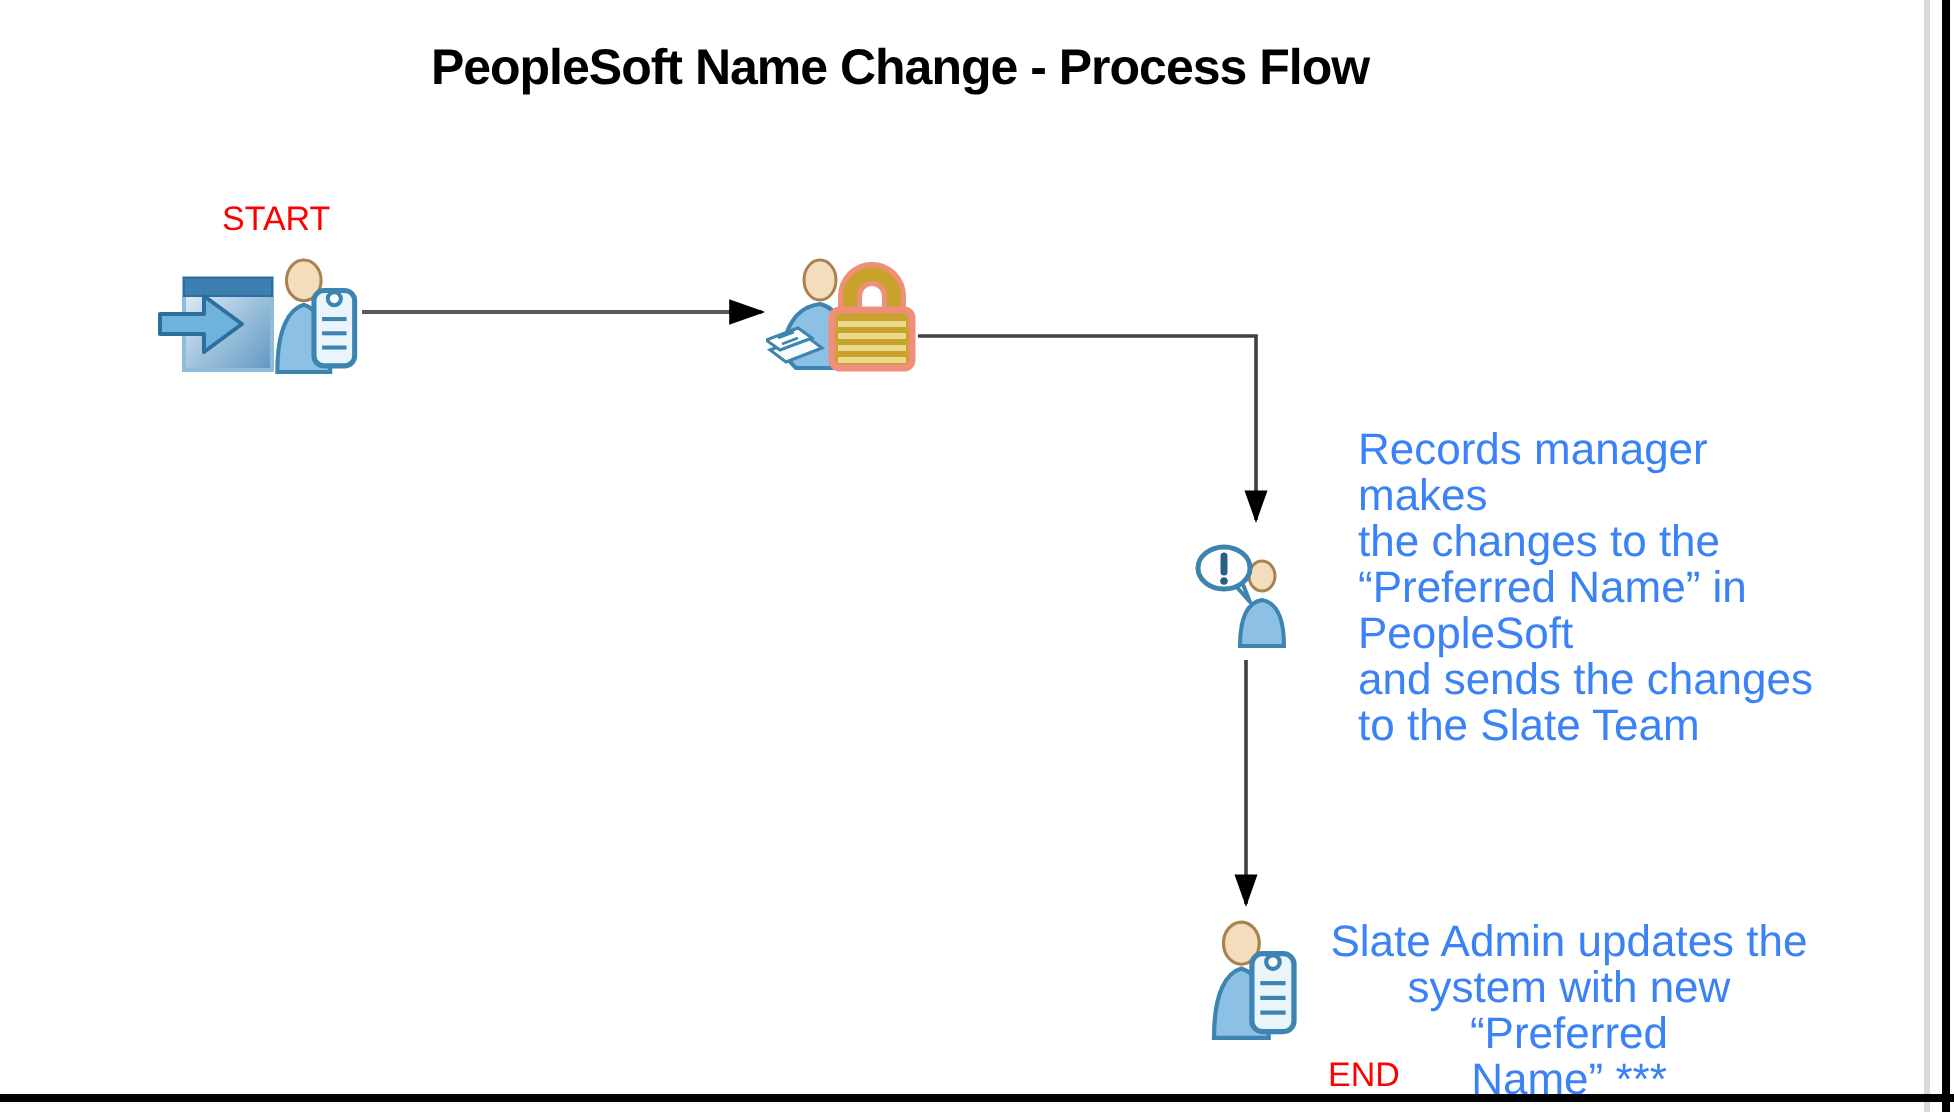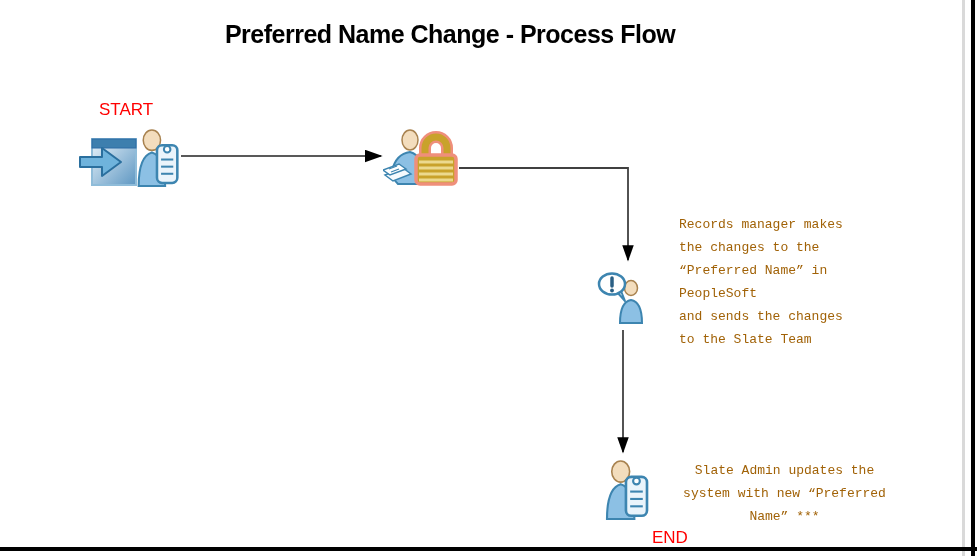--- a/index.html
+++ b/index.html
@@ -4,45 +4,44 @@
 <style>
   html,body{margin:0;padding:0;background:#ffffff;}
   .canvas{
     position:relative;width:977px;height:556px;background:#ffffff;
     font-family:"Liberation Sans",sans-serif;overflow:hidden;
   }
   .title{
     position:absolute;left:0;top:20px;width:900px;text-align:center;
     font-size:25px;font-weight:bold;color:#000000;letter-spacing:-0.5px;
   }
-  .marker{position:absolute;font-size:17px;color:#ff0000;}
+  .marker{position:absolute;font-size:17px;color:#ff0000;margin-left:12px;}
   .start{left:99px;top:100px;}
   .end{left:652px;top:528px;width:265px;}
   .textblock{
-    position:absolute;font-size:13px;line-height:23px;color:#a16207;
+    position:absolute;font-size:22px;line-height:23px;color:#3b82f6;
     white-space:pre-line;
-    font-family:Liberation Mono, monospace;
   }
   .tb1{left:11px;top:236px;width:285px;}
   .tb2{left:310px;top:236px;width:285px;}
   .tb3{left:679px;top:213px;width:235px;}
   .tb4{left:652px;top:459px;width:265px;text-align:center;}
   .icon{position:absolute;}
   .connectors{position:absolute;left:0;top:0;}
   .border-line{position:absolute;}
   .gray-v{left:962px;top:0;width:3px;height:556px;background:#d9d9d9;}
   .black-v{left:971px;top:0;width:4px;height:556px;background:#000000;}
   .black-h{left:0;top:547px;width:977px;height:4px;background:#000000;}
 </style>
 </head>
 <body>
 
 <div class="canvas">
 
-  <div class="title">Preferred Name Change - Process Flow</div>
+  <div class="title">PeopleSoft Name Change - Process Flow</div>
 
   <div class="marker start">START</div>
   <div class="marker end">END</div>
 
   <svg class="connectors" width="977" height="556" viewBox="0 0 977 556">
     <defs>
       <marker id="arrowhead" markerWidth="12" markerHeight="9" refX="8.2" refY="3.2" orient="auto" markerUnits="strokeWidth">
         <path d="M0,0 L9,3.2 L0,6.4 Z" fill="#000000"></path>
       </marker>
     </defs>

